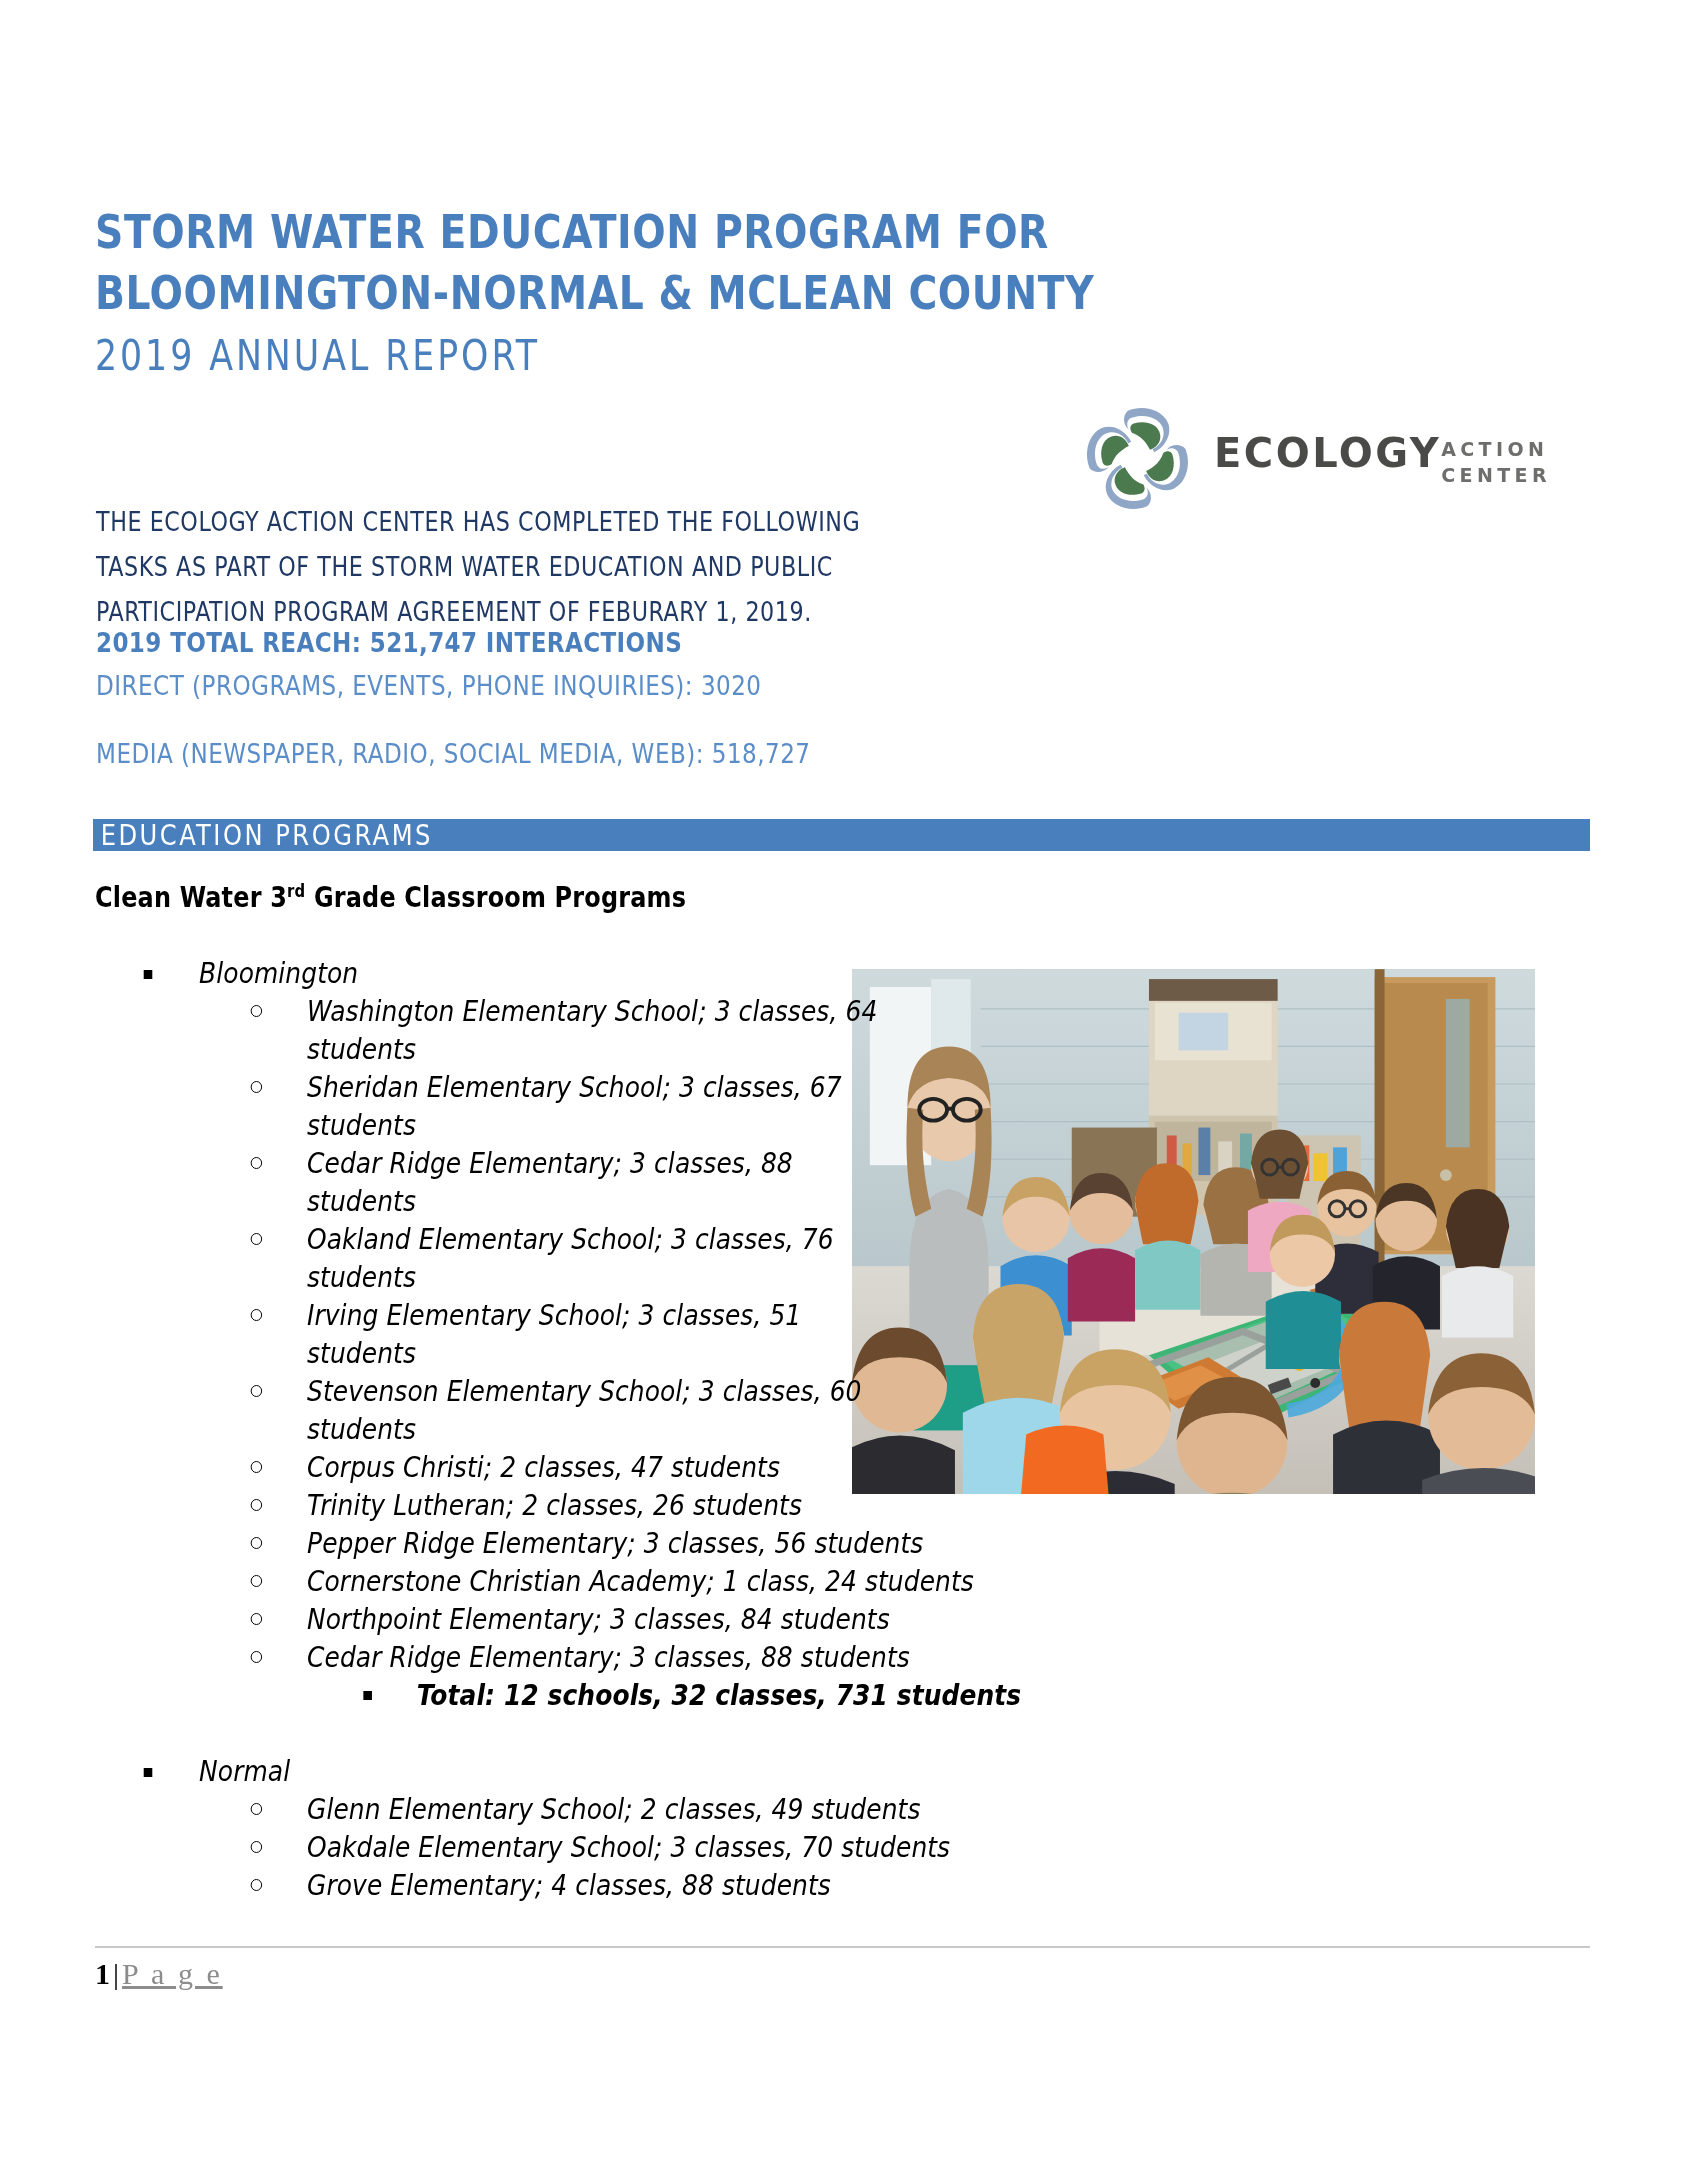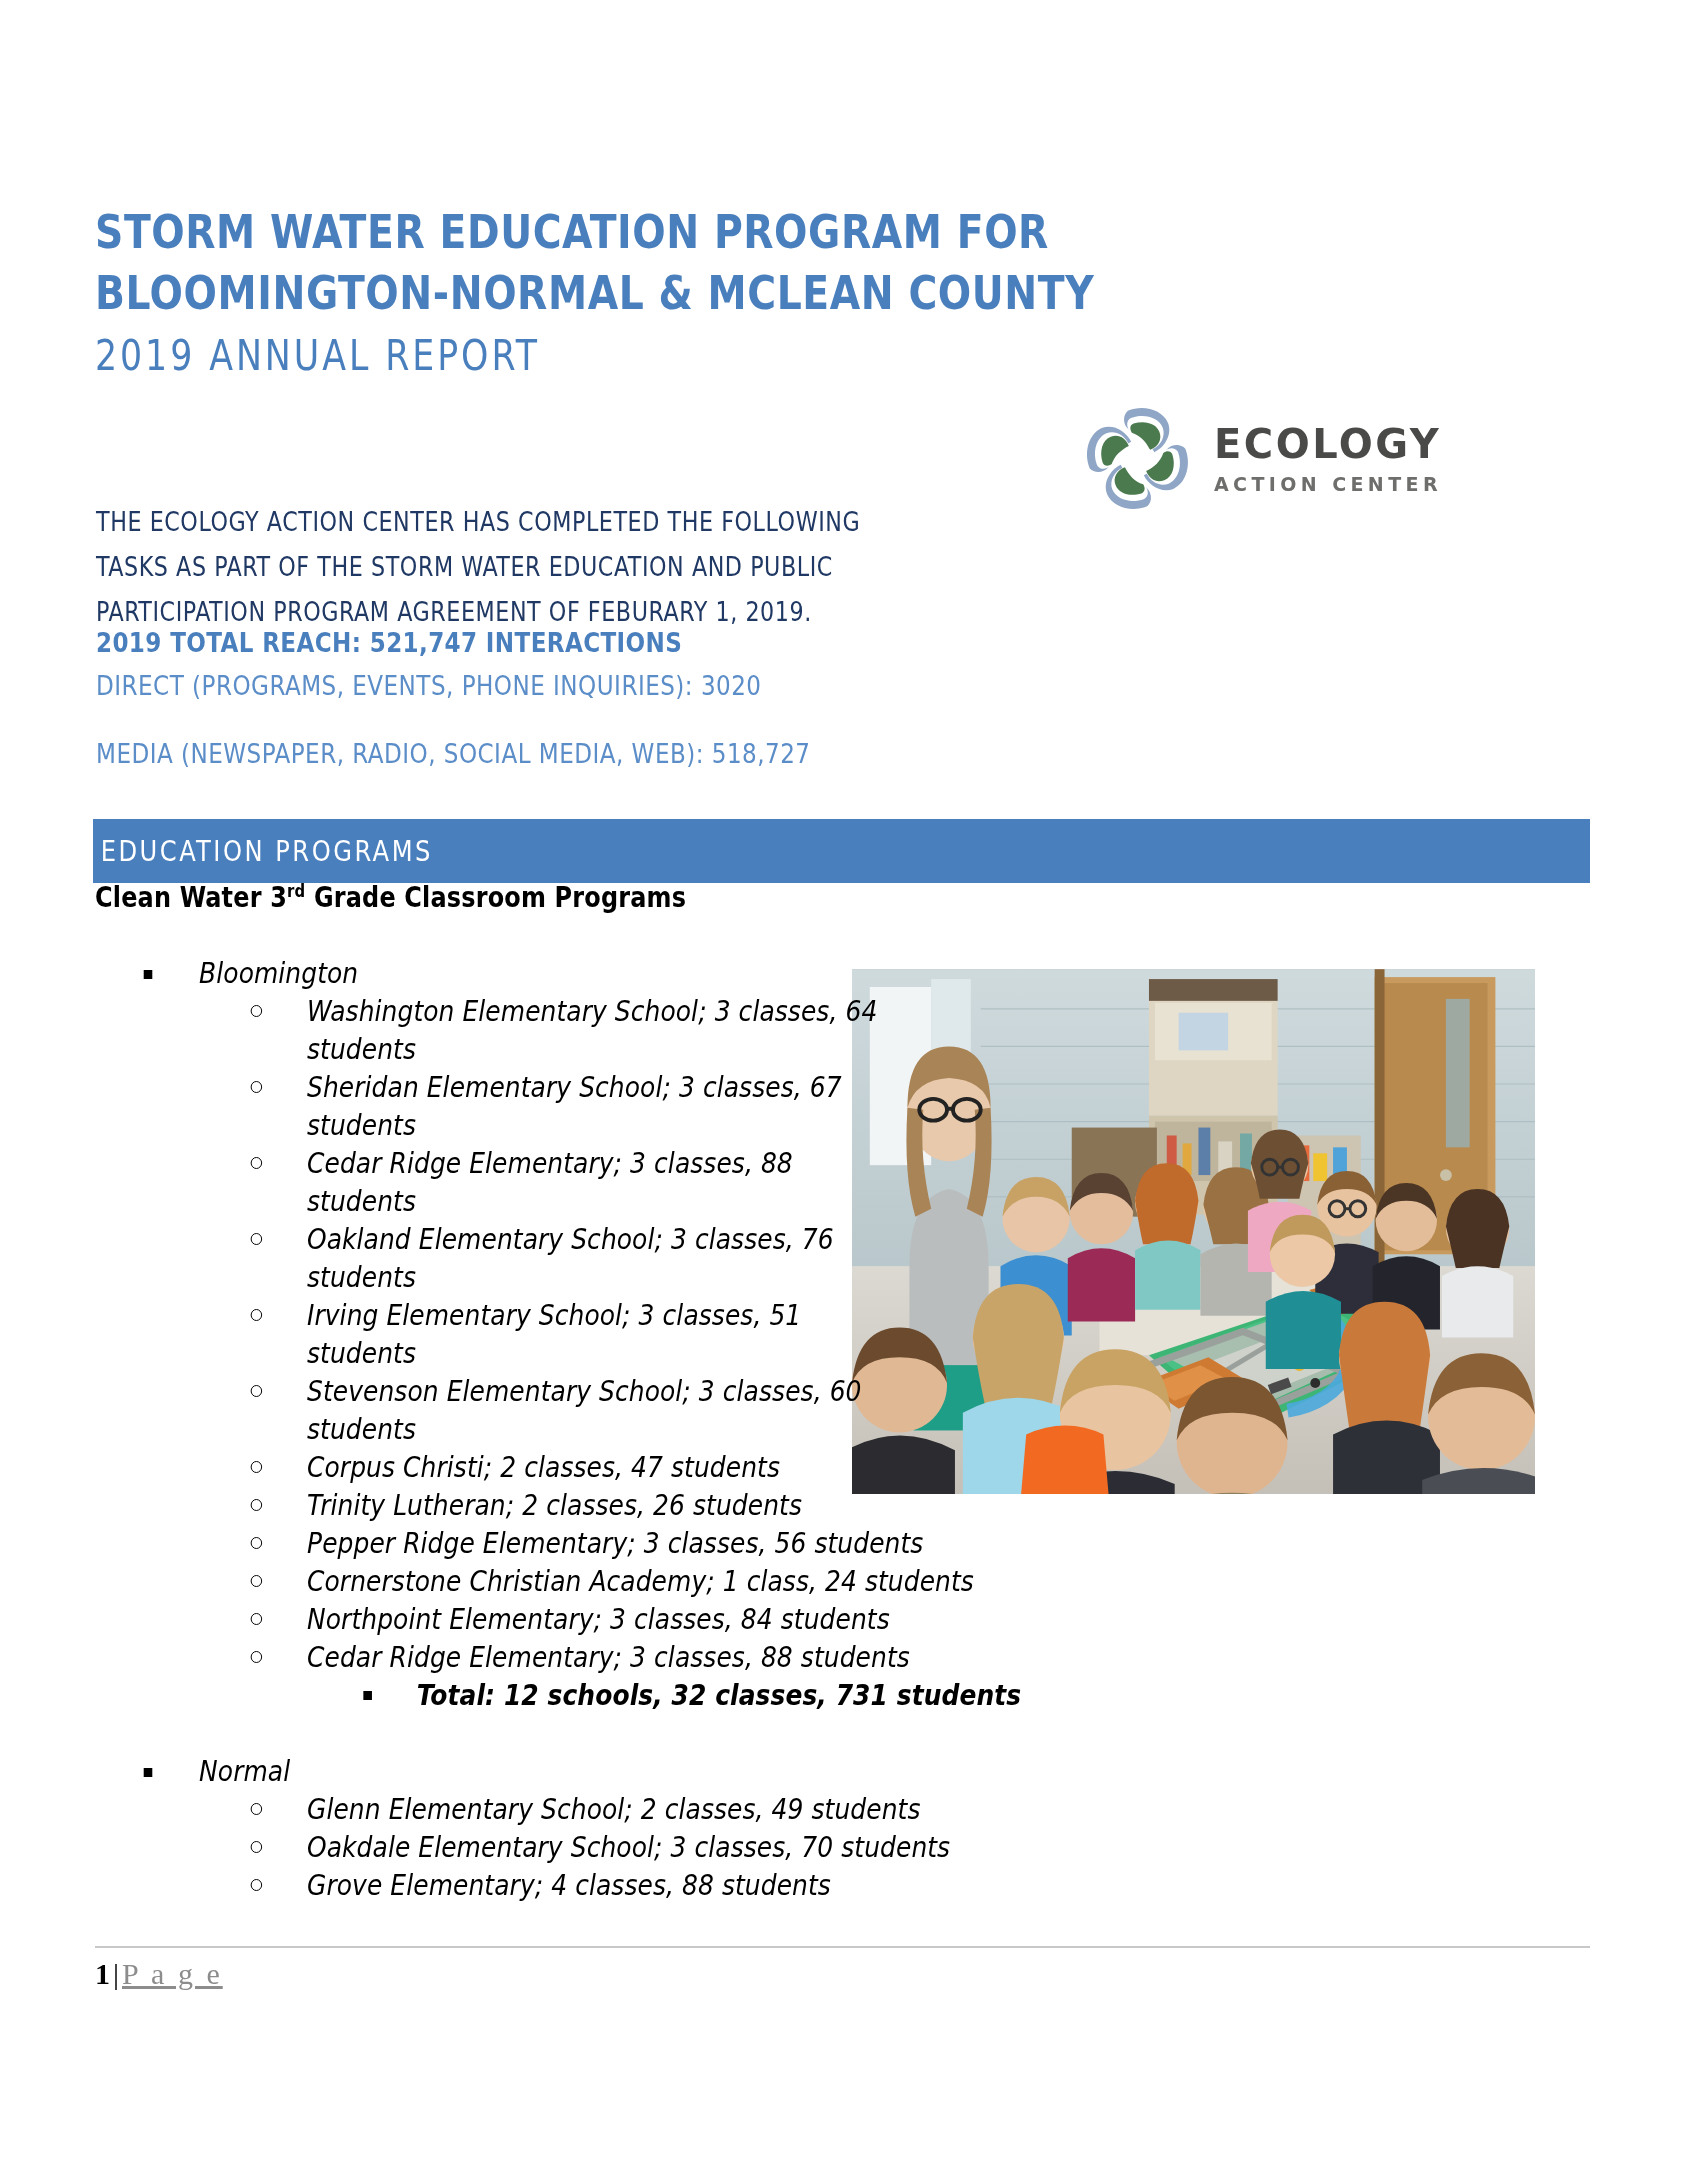--- a/index.html
+++ b/index.html
@@ -67,21 +67,21 @@
     align-items: center;
     gap: 18px;
   }
   .logo-mark {
     width: 117px;
     height: 117px;
     flex: 0 0 auto;
   }
   .logo-text {
     display: flex;
-    flex-direction: column;
+    flex-direction: row;
     justify-content: center;
     padding-top: 2px;
   }
   .logo-name {
     font-family: "DejaVu Sans", sans-serif;
     font-weight: bold;
     font-size: 40px;
     letter-spacing: 2.5px;
     color: #4a4a48;
     line-height: 44px;
@@ -149,21 +149,21 @@
     transform: scaleX(0.95);
     transform-origin: left top;
   }
 
   
   .section-banner {
     position: absolute;
     left: 93px;
     top: 801px;
     width: 1497px;
-    height: 64px;
+    height: 32px;
     background: #4a7fbe;
     display: flex;
     align-items: center;
   }
   .section-banner .label {
     font-family: "DejaVu Sans Condensed", "Liberation Sans Narrow", "Liberation Sans", sans-serif;
     font-size: 28px;
     letter-spacing: 2.6px;
     color: #ffffff;
     padding-left: 8px;

